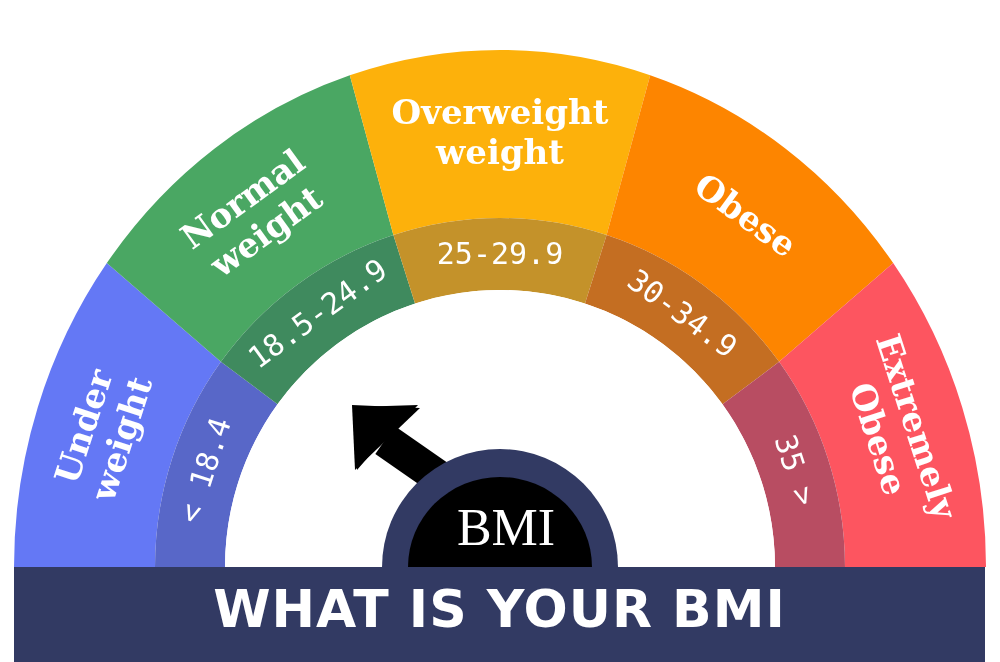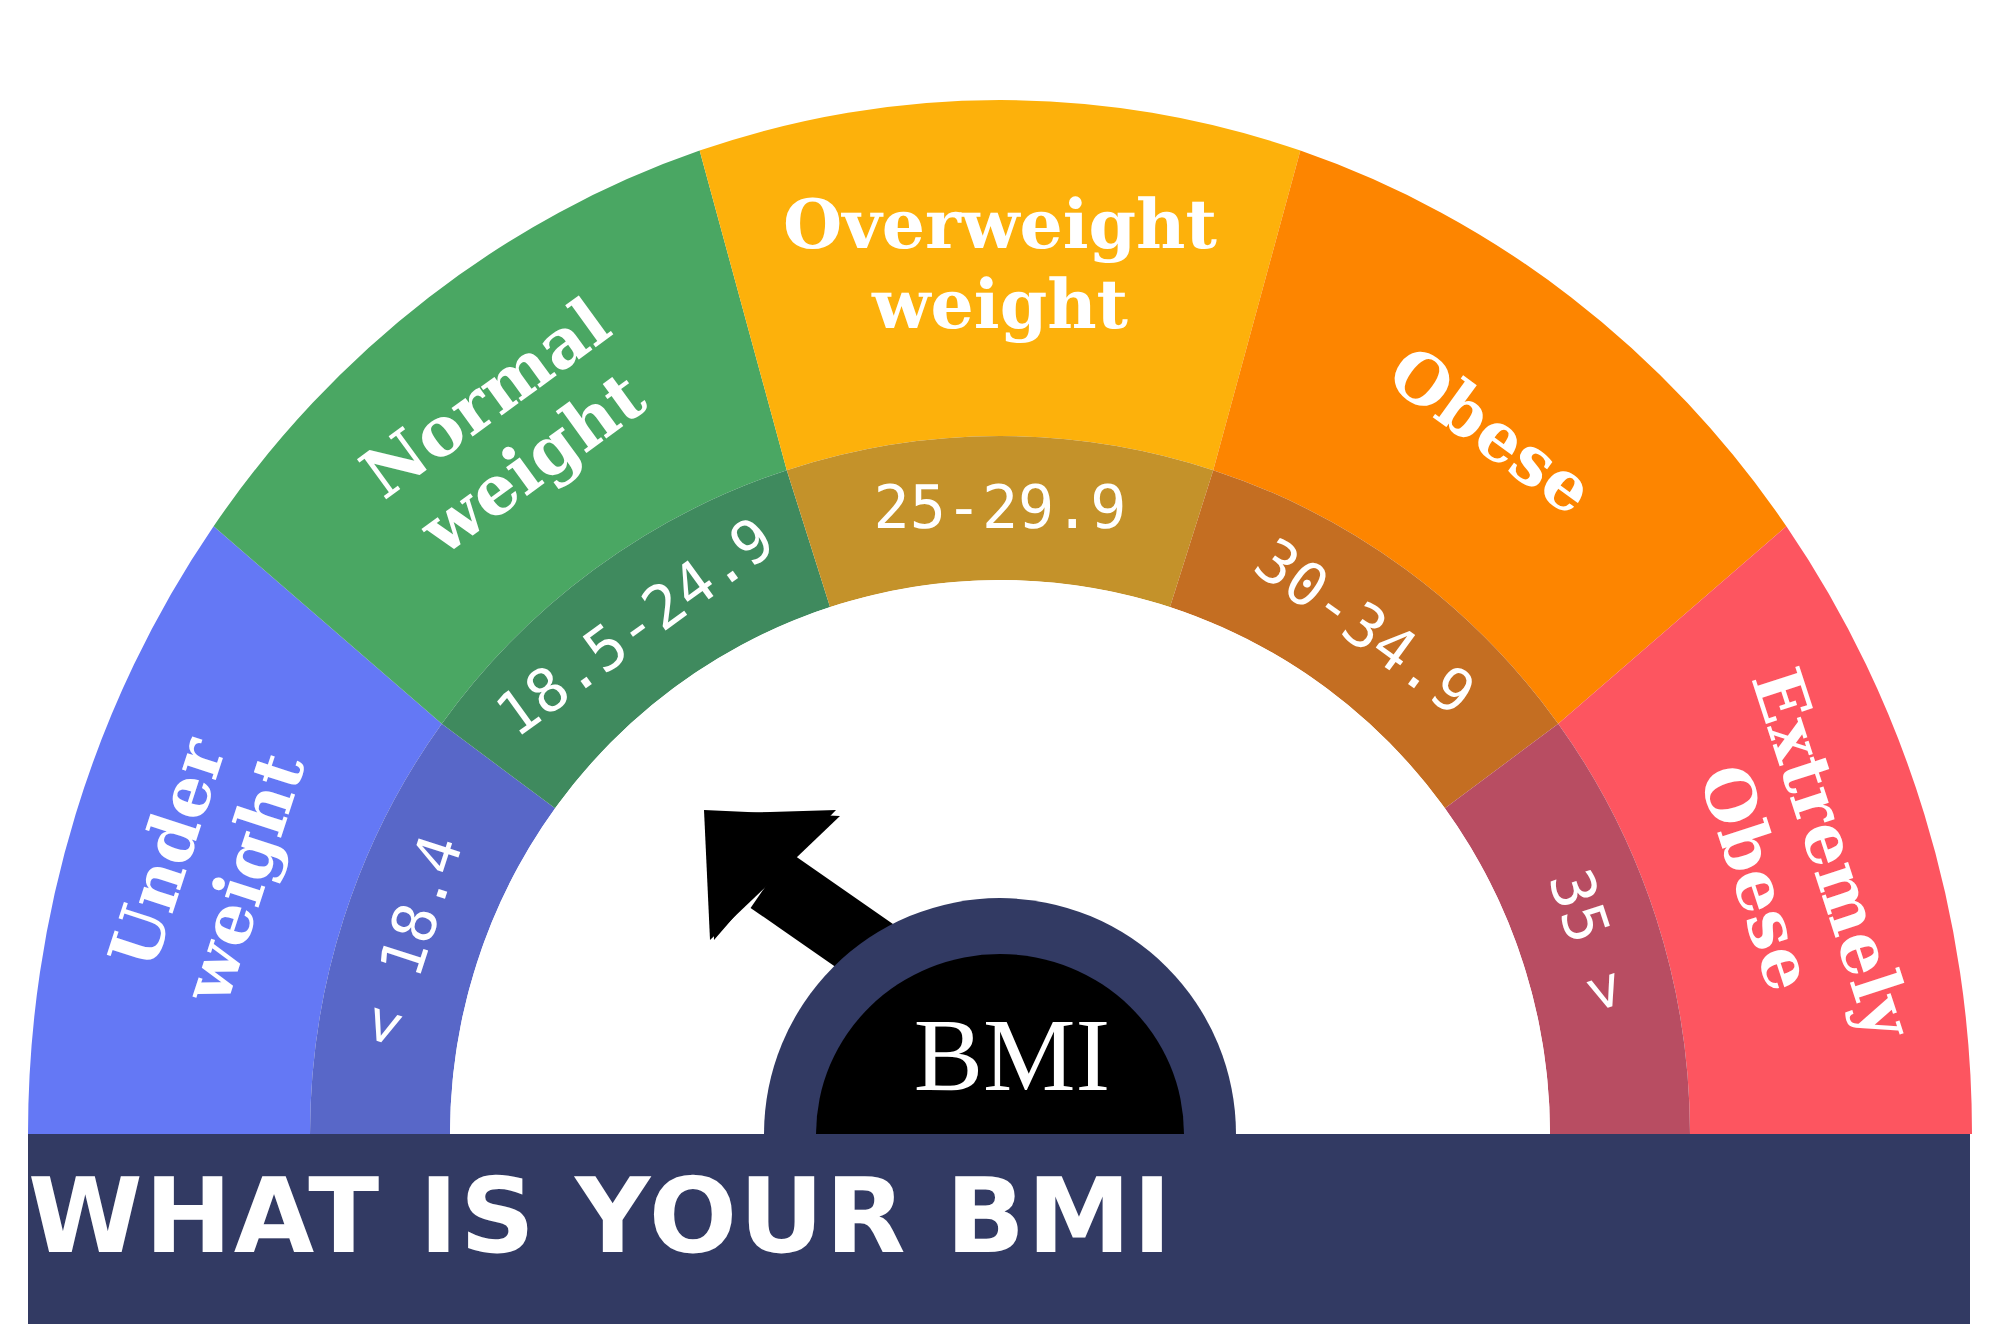--- a/index.html
+++ b/index.html
@@ -2,21 +2,21 @@
 <html><head>
 <meta charset="utf-8">
 <style>
   html, body { margin: 0; padding: 0; background: #ffffff; }
   body { width: 1000px; height: 662px; overflow: hidden; position: relative; font-family: "DejaVu Serif", serif; }
   #stage { position: absolute; left: 0; top: 0; width: 1000px; height: 662px; }
   .seg-label { font-family: "DejaVu Serif", serif; font-weight: bold; fill: #ffffff; font-size: 34px; }
   .range-label { font-family: "DejaVu Sans Mono", monospace; fill: #ffffff; font-size: 30px; }
   .bmi-text { font-family: "Liberation Serif", serif; fill: #ffffff; font-size: 52px; }
   #banner { position: absolute; left: 14px; top: 567px; width: 971px; height: 95px; background: #323a63;
-            display: flex; align-items: center; }
+            display: flex; align-items: center; justify-content: center; }
   #banner-title { color: #ffffff; font-family: "DejaVu Sans", sans-serif; font-weight: bold; font-size: 52px;
                   letter-spacing: 1px; margin-top: -12px; }
 </style>
 </head>
 <body>
 
 <svg id="stage" viewBox="0 0 1000 662" xmlns="http://www.w3.org/2000/svg">
   <g id="segments">
       <path d="M14,567 A486 517 0 0 1 106.81774073377557,263.1150245647914 L220.88913694064314,361.8629469499269 A345 349 0 0 0 155,567 Z" fill="#6478f5"></path>
       <path d="M106.81774073377557,263.1150245647914 A486 517 0 0 1 349.8177407337755,75.30378107540565 L393.38913694064314,235.0812758129914 A345 349 0 0 0 220.88913694064314,361.8629469499269 Z" fill="#4aa763"></path>

